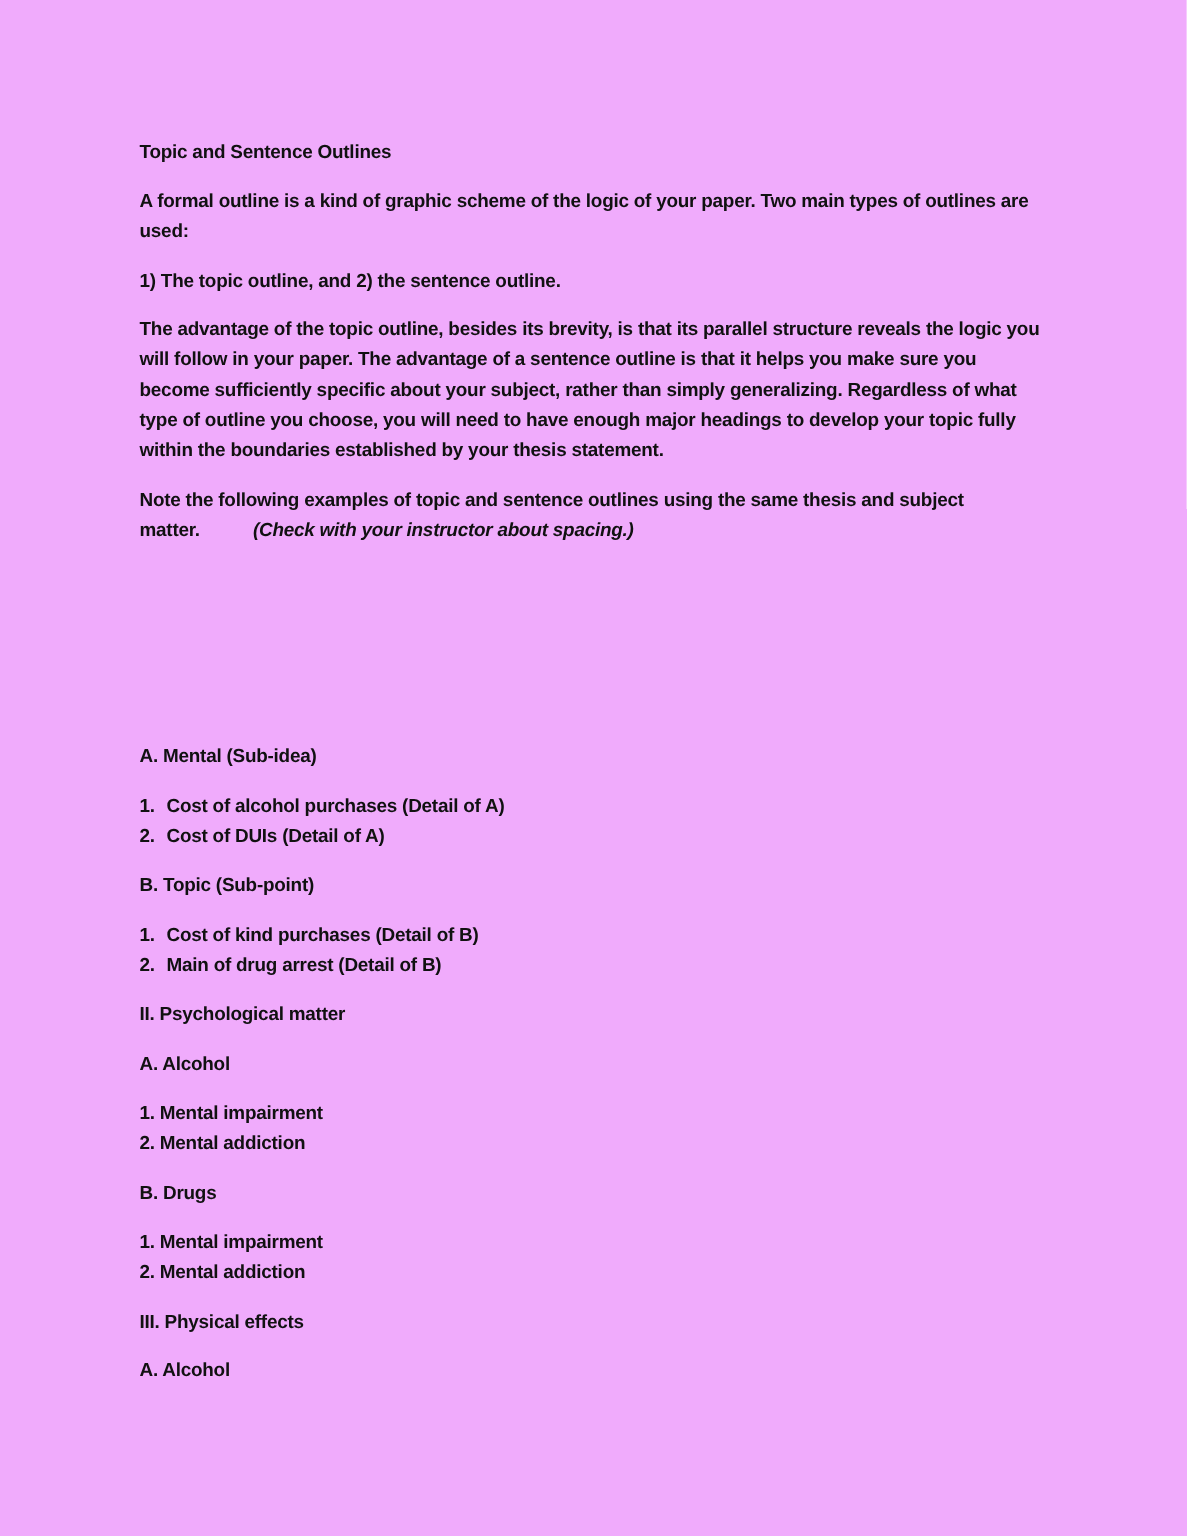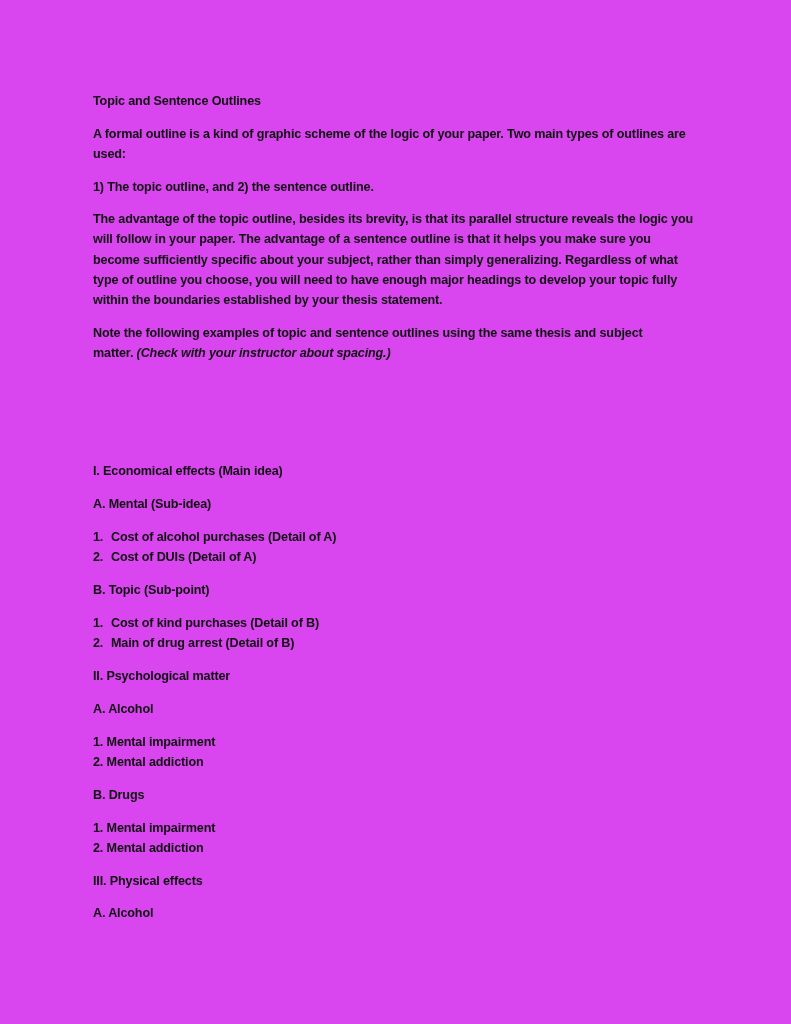--- a/index.html
+++ b/index.html
@@ -1,28 +1,28 @@
 <!DOCTYPE html>
 <html><head>
   <meta charset="utf-8">
   <style>
     html, body { margin: 0; padding: 0; background: #ffffff; }
     body {
       width: 791px; height: 1024px; position: relative; overflow: hidden;
       font-family: "Liberation Sans", sans-serif;
       color: #111111;
     }
-    .page { position: absolute; left: 0; top: 0; width: 791px; height: 1024px; background: #d946ef; }
+    .page { position: absolute; left: 0; top: 0; width: 791px; height: 1024px; background: #f0abfc; }
     .t {
       position: absolute; left: 93px; width: 610px;
       font-size: 12.6px; font-weight: bold; line-height: 20.3px;
       white-space: normal; letter-spacing: -0.15px;
     }
     .nowrap { white-space: nowrap; }
-    .it { font-style: italic; }
+    .it { font-style: italic; margin-left: 32px; }
     .num { display: inline-block; width: 18px; }
   </style>
 </head>
 <body>
 
 <div class="page">
 
   <div class="t nowrap" style="top:91px">Topic and Sentence Outlines</div>
 
   <div class="t" style="top:124px">A formal outline is a kind of graphic scheme of the logic of your paper.  Two main types of outlines are used:</div>
@@ -30,21 +30,20 @@
   <div class="t nowrap" style="top:177px">1) The topic outline, and 2) the sentence outline.</div>
 
   <div class="t" style="top:209px; width:605px">The advantage of the topic outline, besides its brevity, is that its parallel structure reveals the logic you will follow in your paper. The advantage of a sentence outline is that it helps you make sure you become sufficiently specific about your subject, rather than simply generalizing.    Regardless of what type of outline you choose, you will need to have enough major headings to develop your topic fully within the boundaries established by your thesis statement.</div>
 
   <div class="t" style="top:323px; width:570px">
     <span>Note the following examples of topic and sentence outlines using the same thesis and subject matter. </span><span class="it">(Check with your instructor about spacing.)</span>
   </div>
 
 
 
-  <div class="t nowrap" style="top:461px">I. Economical effects (Main idea)</div>
   <div class="t nowrap" style="top:494px">A. Mental (Sub-idea)</div>
   <div class="t nowrap" style="top:527px">
     <span class="num">1.</span><span>Cost of alcohol purchases (Detail of A)</span>
   </div>
   <div class="t nowrap" style="top:547px">
     <span class="num">2.</span><span>Cost of DUIs (Detail of A)</span>
   </div>
   <div class="t nowrap" style="top:580px">B. Topic (Sub-point)</div>
   <div class="t nowrap" style="top:613px">
     <span class="num">1.</span><span>Cost of kind purchases (Detail of B)</span>

